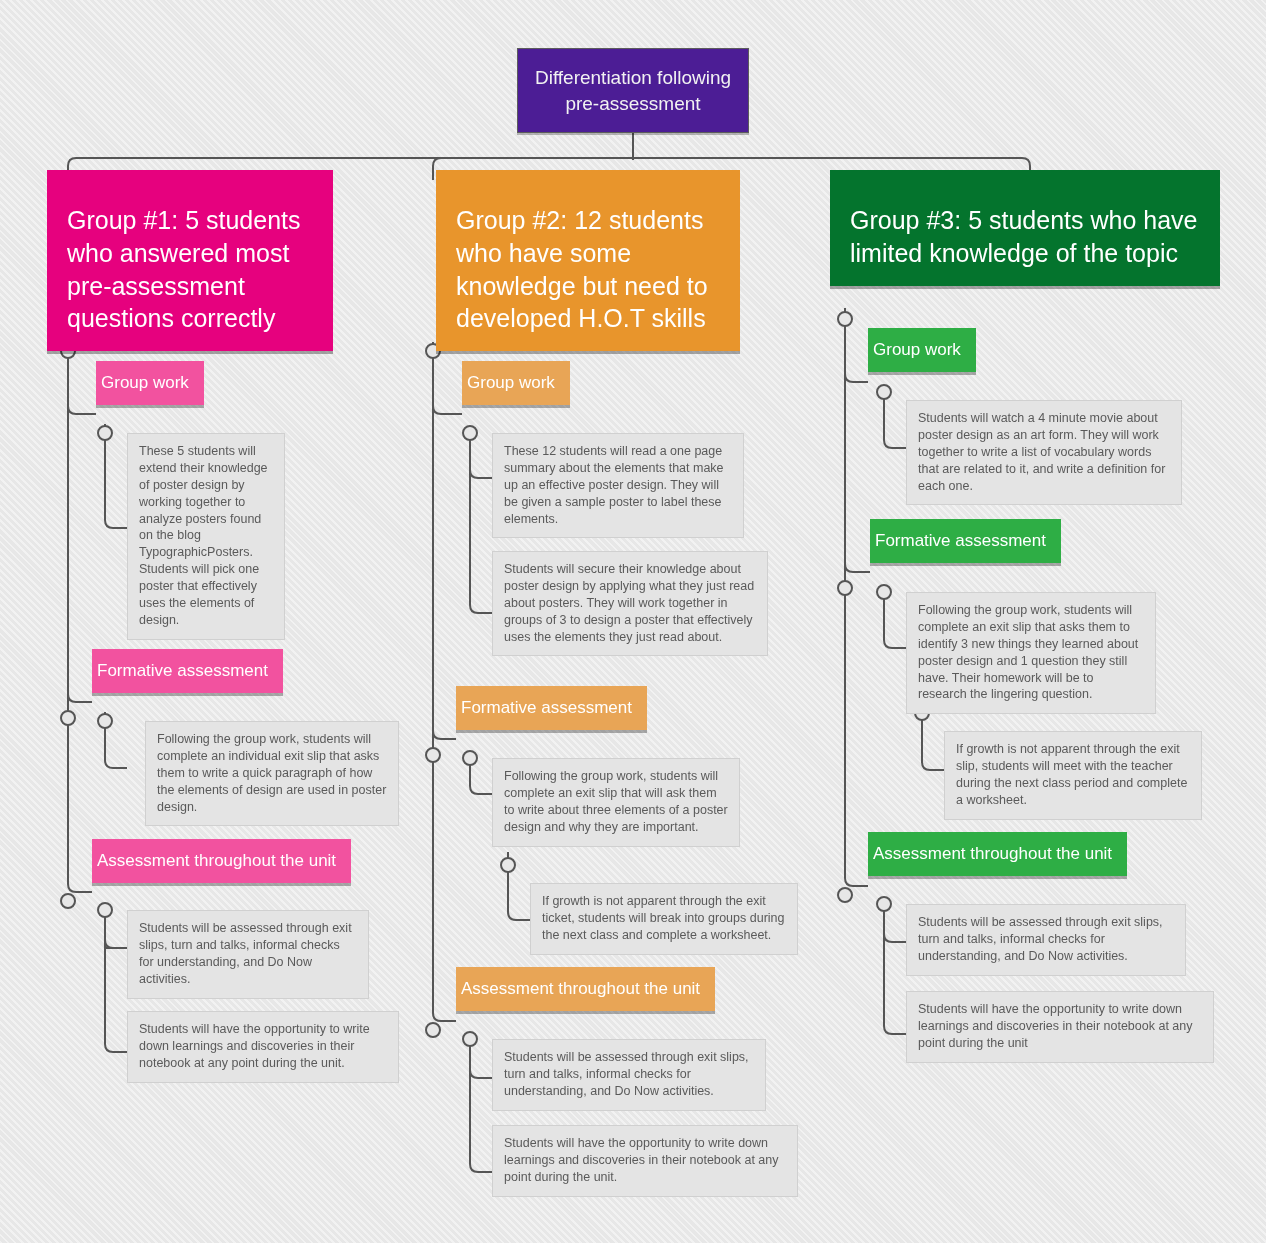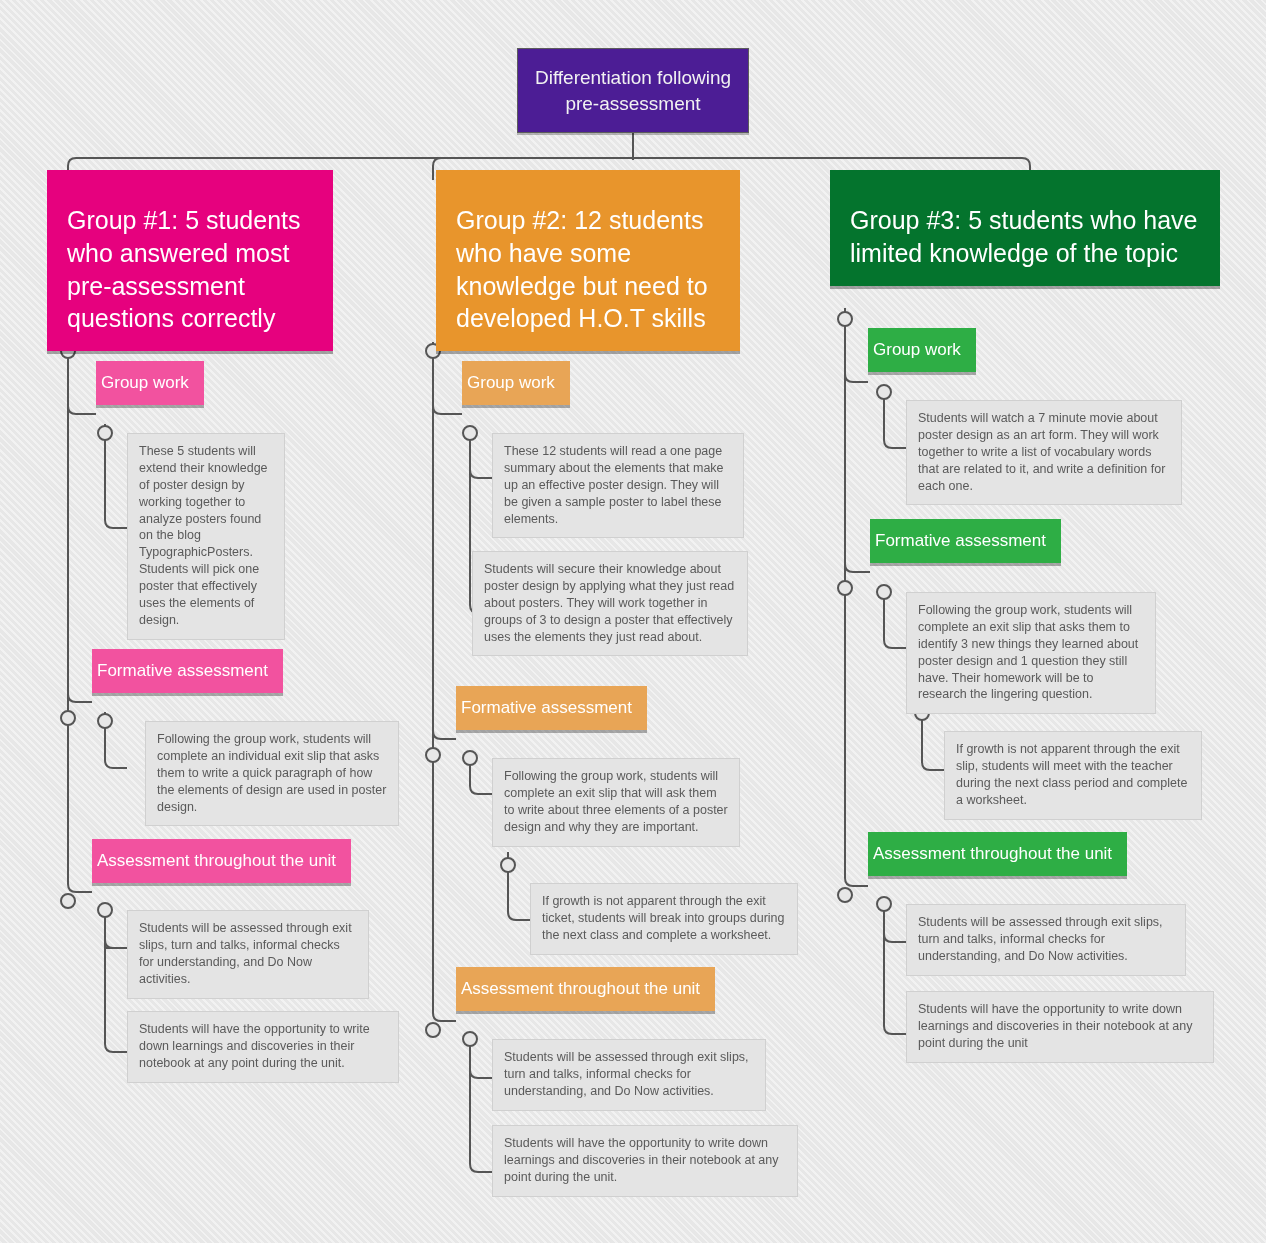--- a/index.html
+++ b/index.html
@@ -195,21 +195,21 @@
   <div class="node group-node" style="left:436px; top:170px; width:304px; background:#e8952c;">
     <span>Group #2: 12 students who have some knowledge but need to developed H.O.T skills</span>
   </div>
 
   <div class="node cat-node" style="left:462px; top:361px; background:#e8a556;">
     <span>Group work</span>
   </div>
   <div class="node leaf-node" style="left:492px; top:433px; width:252px;">
     <span>These 12 students will read a one page summary about the elements that make up an effective poster design. They will be given a sample poster to label these elements.</span>
   </div>
-  <div class="node leaf-node" style="left:472px; top:551px; width:276px;">
+  <div class="node leaf-node" style="left:492px; top:551px; width:276px;">
     <span>Students will secure their knowledge about poster design by applying what they just read about posters. They will work together in groups of 3 to design a poster that effectively uses the elements they just read about.</span>
   </div>
 
   <div class="node cat-node" style="left:456px; top:686px; background:#e8a556;">
     <span>Formative assessment</span>
   </div>
   <div class="node leaf-node" style="left:492px; top:758px; width:248px;">
     <span>Following the group work, students will complete an exit slip that will ask them to write about three elements of a poster design and why they are important.</span>
   </div>
   <div class="node leaf-node" style="left:530px; top:883px; width:268px;">
@@ -227,21 +227,21 @@
   </div>
 
   <div class="node group-node" style="left:830px; top:170px; width:390px; background:#04742d;">
     <span>Group #3: 5 students who have limited knowledge of the topic</span>
   </div>
 
   <div class="node cat-node" style="left:868px; top:328px; background:#2eae45;">
     <span>Group work</span>
   </div>
   <div class="node leaf-node" style="left:906px; top:400px; width:276px;">
-    <span>Students will watch a 7 minute movie about poster design as an art form. They will work together to write a list of vocabulary words that are related to it, and write a definition for each one.</span>
+    <span>Students will watch a 4 minute movie about poster design as an art form. They will work together to write a list of vocabulary words that are related to it, and write a definition for each one.</span>
   </div>
 
   <div class="node cat-node" style="left:870px; top:519px; background:#2eae45;">
     <span>Formative assessment</span>
   </div>
   <div class="node leaf-node" style="left:906px; top:592px; width:250px;">
     <span>Following the group work, students will complete an exit slip that asks them to identify 3 new things they learned about poster design and 1 question they still have. Their homework will be to research the lingering question.</span>
   </div>
   <div class="node leaf-node" style="left:944px; top:731px; width:258px;">
     <span>If growth is not apparent through the exit slip, students will meet with the teacher during the next class period and complete a worksheet.</span>

